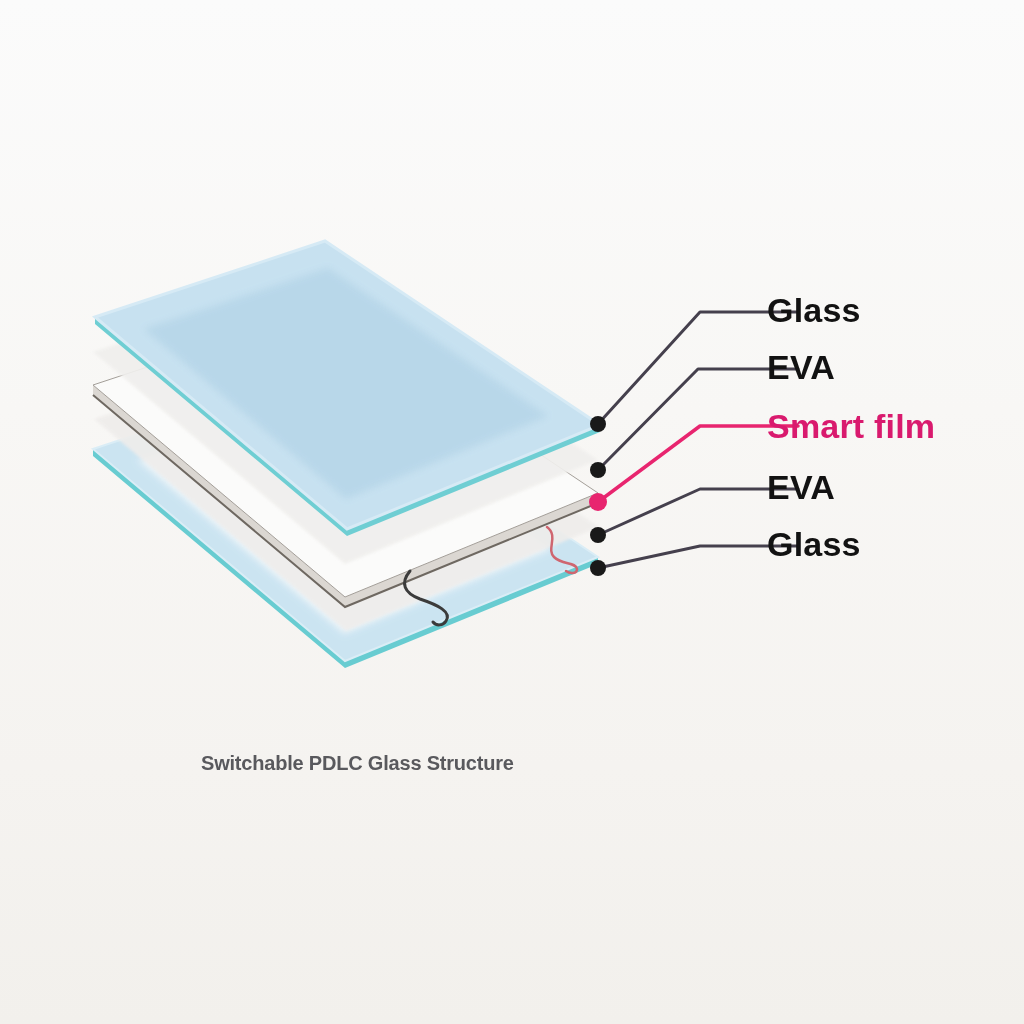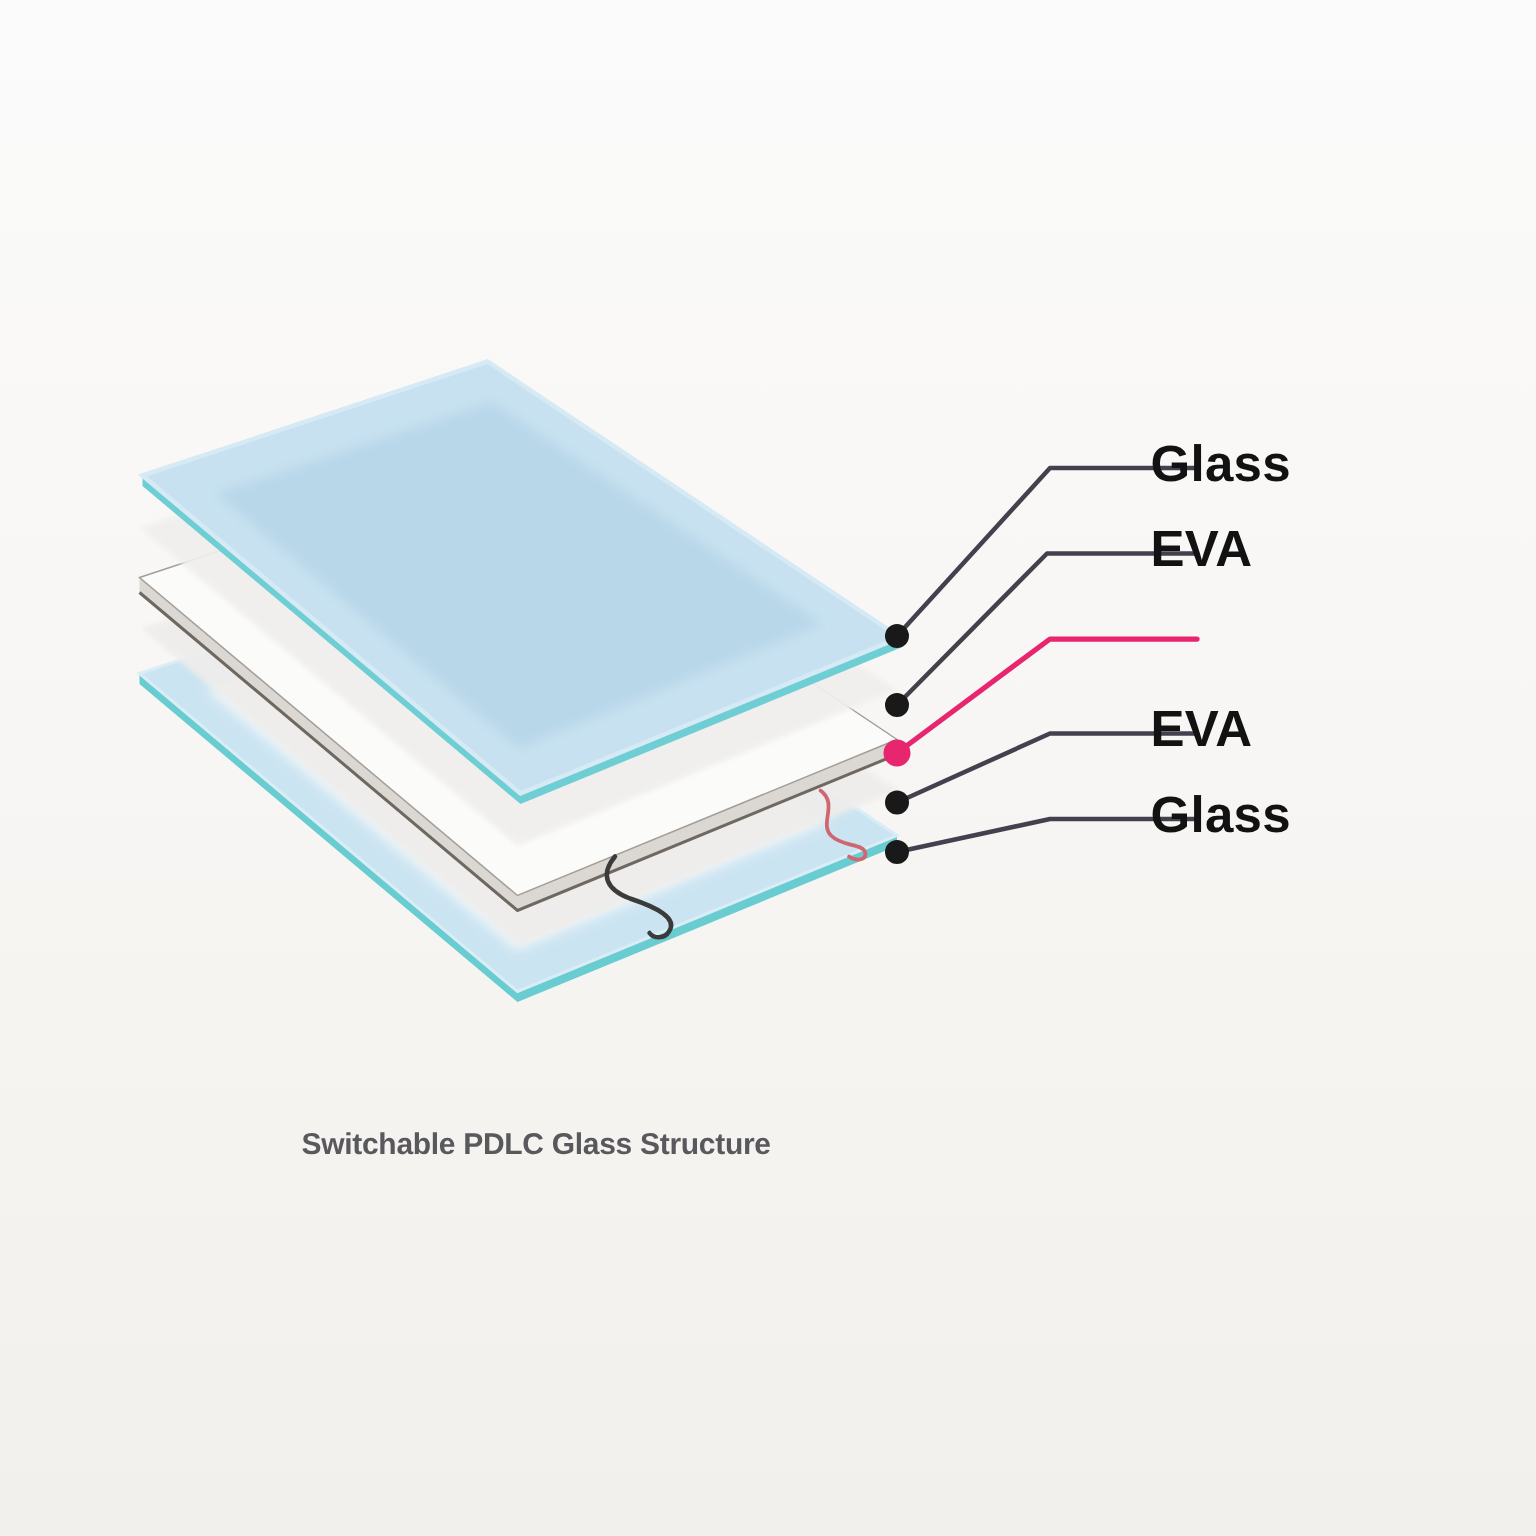--- a/index.html
+++ b/index.html
@@ -94,18 +94,19 @@
 
     <circle cx="598" cy="424" r="8" fill="#191919"></circle>
     <circle cx="598" cy="470" r="8" fill="#191919"></circle>
     <circle cx="598" cy="502" r="9" fill="#e8256f"></circle>
     <circle cx="598" cy="535" r="8" fill="#191919"></circle>
     <circle cx="598" cy="568" r="8" fill="#191919"></circle>
   </svg>
 
   <div class="layer-label" style="top:310px">Glass</div>
   <div class="layer-label" style="top:367px">EVA</div>
+  <div class="layer-label accent" style="top:426px">Smart film</div>
   <div class="layer-label" style="top:487px">EVA</div>
   <div class="layer-label" style="top:544px">Glass</div>
 
   <div class="diagram-title">Switchable PDLC Glass Structure</div>
 
 </div>
 
 </body></html>

